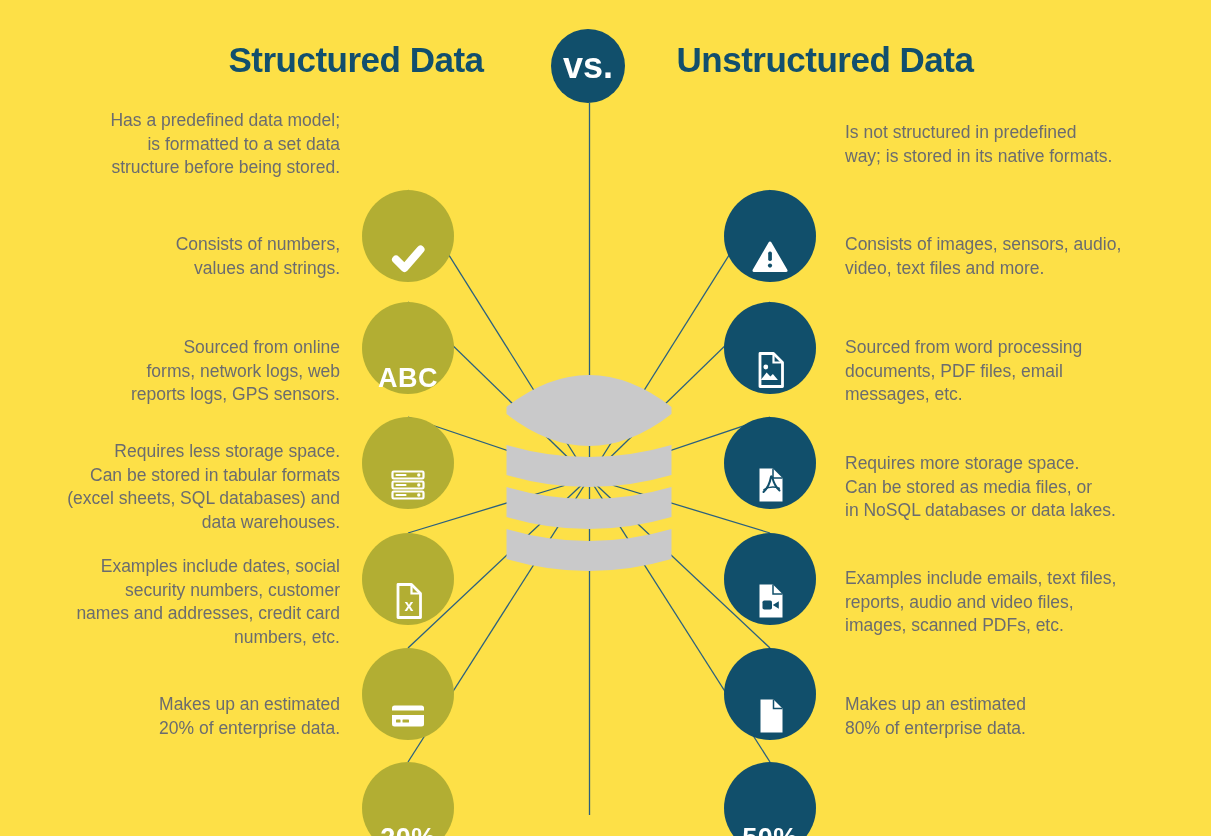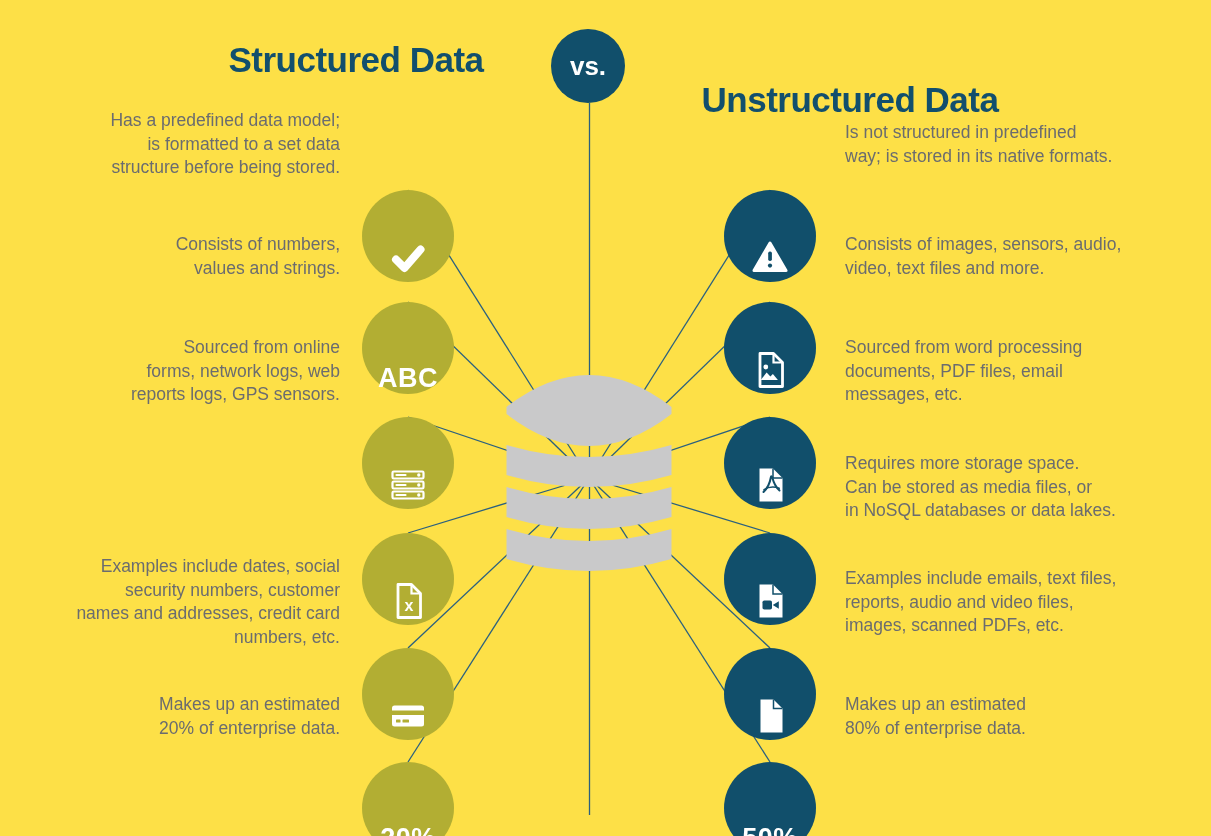--- a/index.html
+++ b/index.html
@@ -18,31 +18,31 @@
     position: absolute;
     top: 40px;
     width: 400px;
     text-align: center;
     font-size: 35px;
     font-weight: bold;
     color: #124f6d;
     letter-spacing: -0.5px;
   }
   #title-left  { left: 156px; }
-  #title-right { left: 650px; margin-top: 40px; }
+  #title-right { left: 625px; }
 
   .vs-circle {
     position: absolute;
     left: 551px; top: 29px;
     width: 74px; height: 74px;
     border-radius: 50%;
     background: #114f6b;
     display: flex; align-items: center; justify-content: center;
     color: #ffffff;
-    font-size: 26px;
+    font-size: 36px;
     font-weight: bold;
   }
 
   .circle {
     position: absolute;
     width: 92px; height: 92px;
     border-radius: 50%;
     display: flex; align-items: flex-end; justify-content: center;
   }
   .circle.olive { background: #b2ae33; left: 362px; }
@@ -138,20 +138,24 @@
         <line x1="12.5" y1="34" x2="21.5" y2="34"></line>
       </g>
       <g fill="#ffffff">
         <circle cx="34.8" cy="14" r="1.7"></circle>
         <circle cx="34.8" cy="24" r="1.7"></circle>
         <circle cx="34.8" cy="34" r="1.7"></circle>
       </g>
     </svg>
   </div>
 
+  <div class="point left r4">Requires less storage space.
+Can be stored in tabular formats
+(excel sheets, SQL databases) and
+data warehouses.</div>
   <div class="circle olive c4">
     <svg width="48" height="48" viewBox="0 0 48 48">
       <path d="M14,7.5 H27.5 L36.5,16.5 V40.5 H14 Z" fill="none" stroke="#ffffff" stroke-width="2.8" stroke-linejoin="round"></path>
       <path d="M27.5,7.5 V16.5 H36.5" fill="none" stroke="#ffffff" stroke-width="2.2"></path>
       <text x="25" y="34" font-size="16" font-weight="bold" fill="#ffffff" text-anchor="middle" font-family="Liberation Sans, sans-serif">x</text>
     </svg>
   </div>
 
   <div class="point left r5">Examples include dates, social
 security numbers, customer

